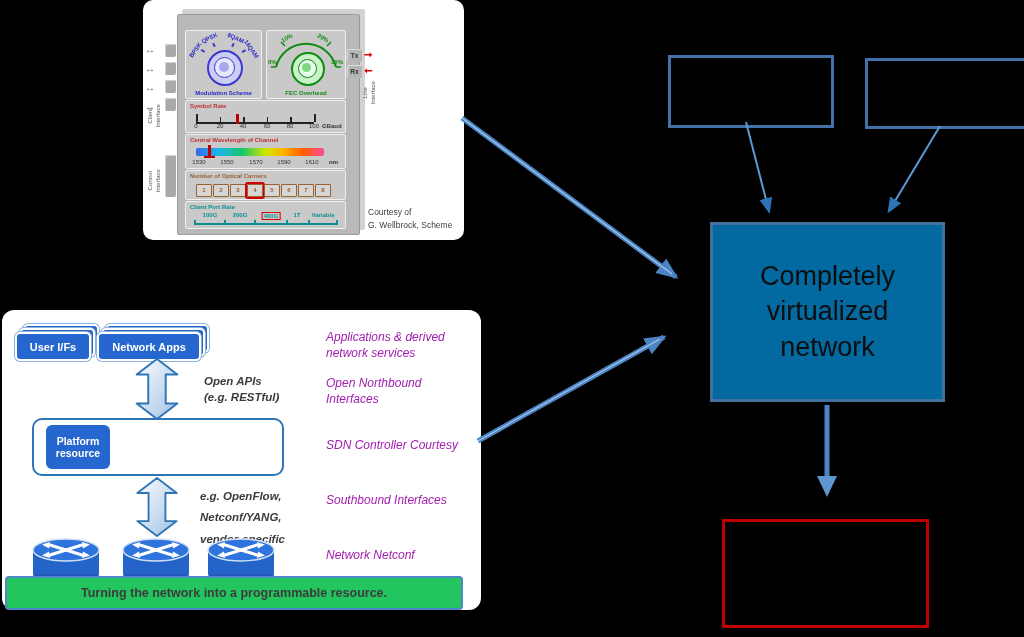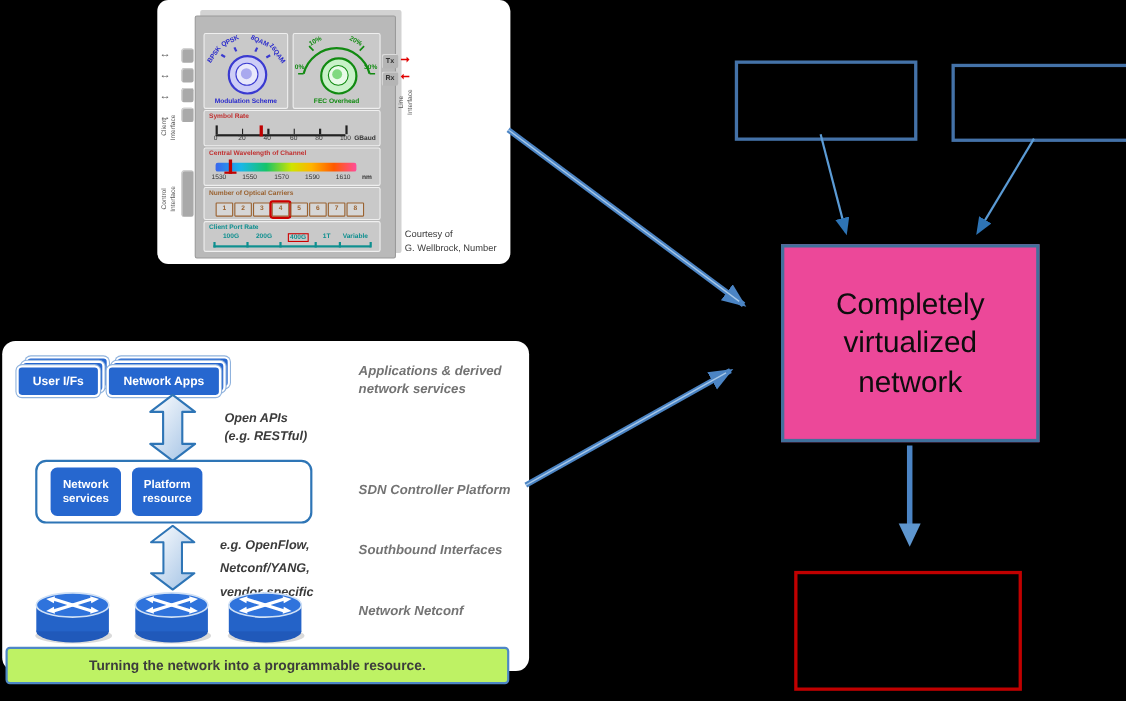--- a/index.html
+++ b/index.html
@@ -45,32 +45,32 @@
           font-size:6.5px;font-weight:bold;color:#333;text-align:center;line-height:13px;}
   .red-arrow{position:absolute;color:#e00000;font-size:10px;font-weight:bold;line-height:10px;}
   #courtesy{left:225px;top:206px;font-size:8.5px;color:#3c3c3c;line-height:1.5;}
 
   
   #card-sdn{left:2px;top:310px;width:479px;height:300px;background:#fff;border-radius:12px;}
   .blue-box{background:#2667cf;border:2px solid #fff;border-radius:5px;box-shadow:0 0 0 1px #8fb2dd;
             color:#fff;font-weight:bold;display:flex;align-items:center;justify-content:center;text-align:center;}
   .stack .layer{position:absolute;width:100%;height:100%;}
   .l3{left:8px;top:-8px;}.l2{left:4px;top:-4px;}.l1{left:0;top:0;font-size:11px;}
-  .side-label{left:324px;width:150px;font-size:12px;font-style:italic;font-weight:700;color:#737373;line-height:1.3;}
+  .side-label{left:324px;width:150px;font-size:12px;font-style:italic;font-weight:400;color:#a21caf;line-height:1.3;}
   .note{font-size:11.5px;font-style:italic;font-weight:600;color:#3b3b3b;line-height:1.4;}
   #sdn-container{left:30px;top:108px;width:252px;height:58px;background:#fff;border:2px solid #2e75b6;border-radius:10px;
                  display:flex;align-items:center;gap:10px;padding:0 12px;box-sizing:border-box;}
   .ctl-box{background:#2667cf;border-radius:6px;color:#fff;font-weight:bold;font-size:10.5px;
            display:flex;align-items:center;justify-content:center;text-align:center;height:44px;}
-  #sdn-banner{left:3px;top:278px;width:458px;height:34px;background:#bef264;border:2px solid #4e87c6;border-radius:4px;
+  #sdn-banner{left:3px;top:266px;width:458px;height:34px;background:#22c55e;border:2px solid #4e87c6;border-radius:4px;
               display:flex;align-items:center;justify-content:center;font-size:12.5px;font-weight:bold;color:#3c3c3c;box-sizing:border-box;}
 
   
   .empty-box{border:3px solid #4472a8;background:transparent;}
-  #center-box{left:710px;top:222px;width:235px;height:180px;background:#ec4899;border:3px solid #41719c;
+  #center-box{left:710px;top:222px;width:235px;height:180px;background:#0369a1;border:3px solid #41719c;
               display:flex;align-items:center;justify-content:center;text-align:center;
               font-size:27px;color:#0d0d0d;line-height:1.32;padding:0 12px;box-sizing:border-box;}
   #red-box{left:722px;top:519px;width:201px;height:103px;border:3px solid #c00000;background:transparent;}
   #arrows-svg{left:0;top:0;pointer-events:none;}
 </style>
 </head>
 <body>
 
 <div id="canvas">
 
@@ -185,21 +185,21 @@
     </div>
 
     <div class="io-tab" style="left:204px;top:49px;">Tx</div>
     <span class="red-arrow" style="left:221px;top:50px;">➞</span>
     <div class="io-tab" style="left:204px;top:65px;">Rx</div>
     <span class="red-arrow" style="left:221px;top:66px;transform:scaleX(-1);">➞</span>
     <div class="abs v-label pre" style="left:205px;top:85px;">Line
 Interface</div>
 
     <div id="courtesy" class="abs pre">Courtesy of
-G. Wellbrock, Number</div>
+G. Wellbrock, Scheme</div>
   </div>
 
   <div id="card-sdn" class="abs">
 
     <svg width="0" height="0" style="position:absolute;">
         <defs>
       <linearGradient id="dg" x1="0" y1="0" x2="1" y2="1">
         <stop offset="0" stop-color="#ffffff"></stop>
             <stop offset="1" stop-color="#9fc0e4"></stop>
       </linearGradient>
@@ -211,39 +211,39 @@
         <div class="layer l2 blue-box"></div>
       <div class="layer l1 blue-box">User I/Fs</div>
     </div>
     <div class="abs stack" style="left:95px;top:22px;width:100px;height:25px;">
       <div class="layer l3 blue-box"></div>
         <div class="layer l2 blue-box"></div>
       <div class="layer l1 blue-box">Network Apps</div>
     </div>
 
     <div class="abs side-label" style="top:20px;">Applications &amp; derived network services</div>
-    <div class="abs side-label" style="top:128px;">SDN Controller Platform</div>
+    <div class="abs side-label" style="top:66px;">Open Northbound Interfaces</div>
+    <div class="abs side-label" style="top:128px;">SDN Controller Courtesy</div>
     <div class="abs side-label" style="top:183px;">Southbound Interfaces</div>
     <div class="abs side-label" style="top:238px;">Network Netconf</div>
 
     <div class="abs note pre" style="left:202px;top:63px;width:110px;">Open APIs
 (e.g. RESTful)</div>
     <div class="abs note pre" style="left:198px;top:176px;width:120px;line-height:1.85;">e.g. OpenFlow,
 Netconf/YANG,
 vendor-specific</div>
 
     <svg class="abs" style="left:120px;top:48px;" width="70" height="62" viewBox="0 0 70 64">
       <polygon points="35,1 56,17 44,17 44,47 56,47 35,63 14,47 26,47 26,17 14,17" fill="url(#dg)" stroke="#2e75b6" stroke-width="2" stroke-linejoin="round"></polygon>
     </svg>
     <svg class="abs" style="left:120px;top:167px;" width="70" height="60" viewBox="0 0 70 64">
       <polygon points="35,1 56,17 44,17 44,47 56,47 35,63 14,47 26,47 26,17 14,17" fill="url(#dg)" stroke="#2e75b6" stroke-width="2" stroke-linejoin="round"></polygon>
     </svg>
 
     <div id="sdn-container" class="abs">
-      <div class="ctl-box" style="width:64px;">Network services</div>
       <div class="ctl-box" style="width:64px;">Platform resource</div>
     </div>
 
     <svg class="abs" style="left:28px;top:226px;" width="72" height="50" viewBox="0 0 72 50">
       <ellipse cx="37" cy="42" rx="35" ry="7" fill="#dadada"></ellipse>
       <ellipse cx="36" cy="38" rx="33" ry="10" fill="#2059ba"></ellipse>
       <rect x="3" y="14" width="66" height="24" fill="#2463c8"></rect>
       <ellipse cx="36" cy="14" rx="33" ry="11" fill="#2f73dc" stroke="#cfe0f5" stroke-width="1.5"></ellipse>
       <g stroke="#fff" stroke-width="3" stroke-linecap="round">
           <path d="M20,19 L52,9"></path>

